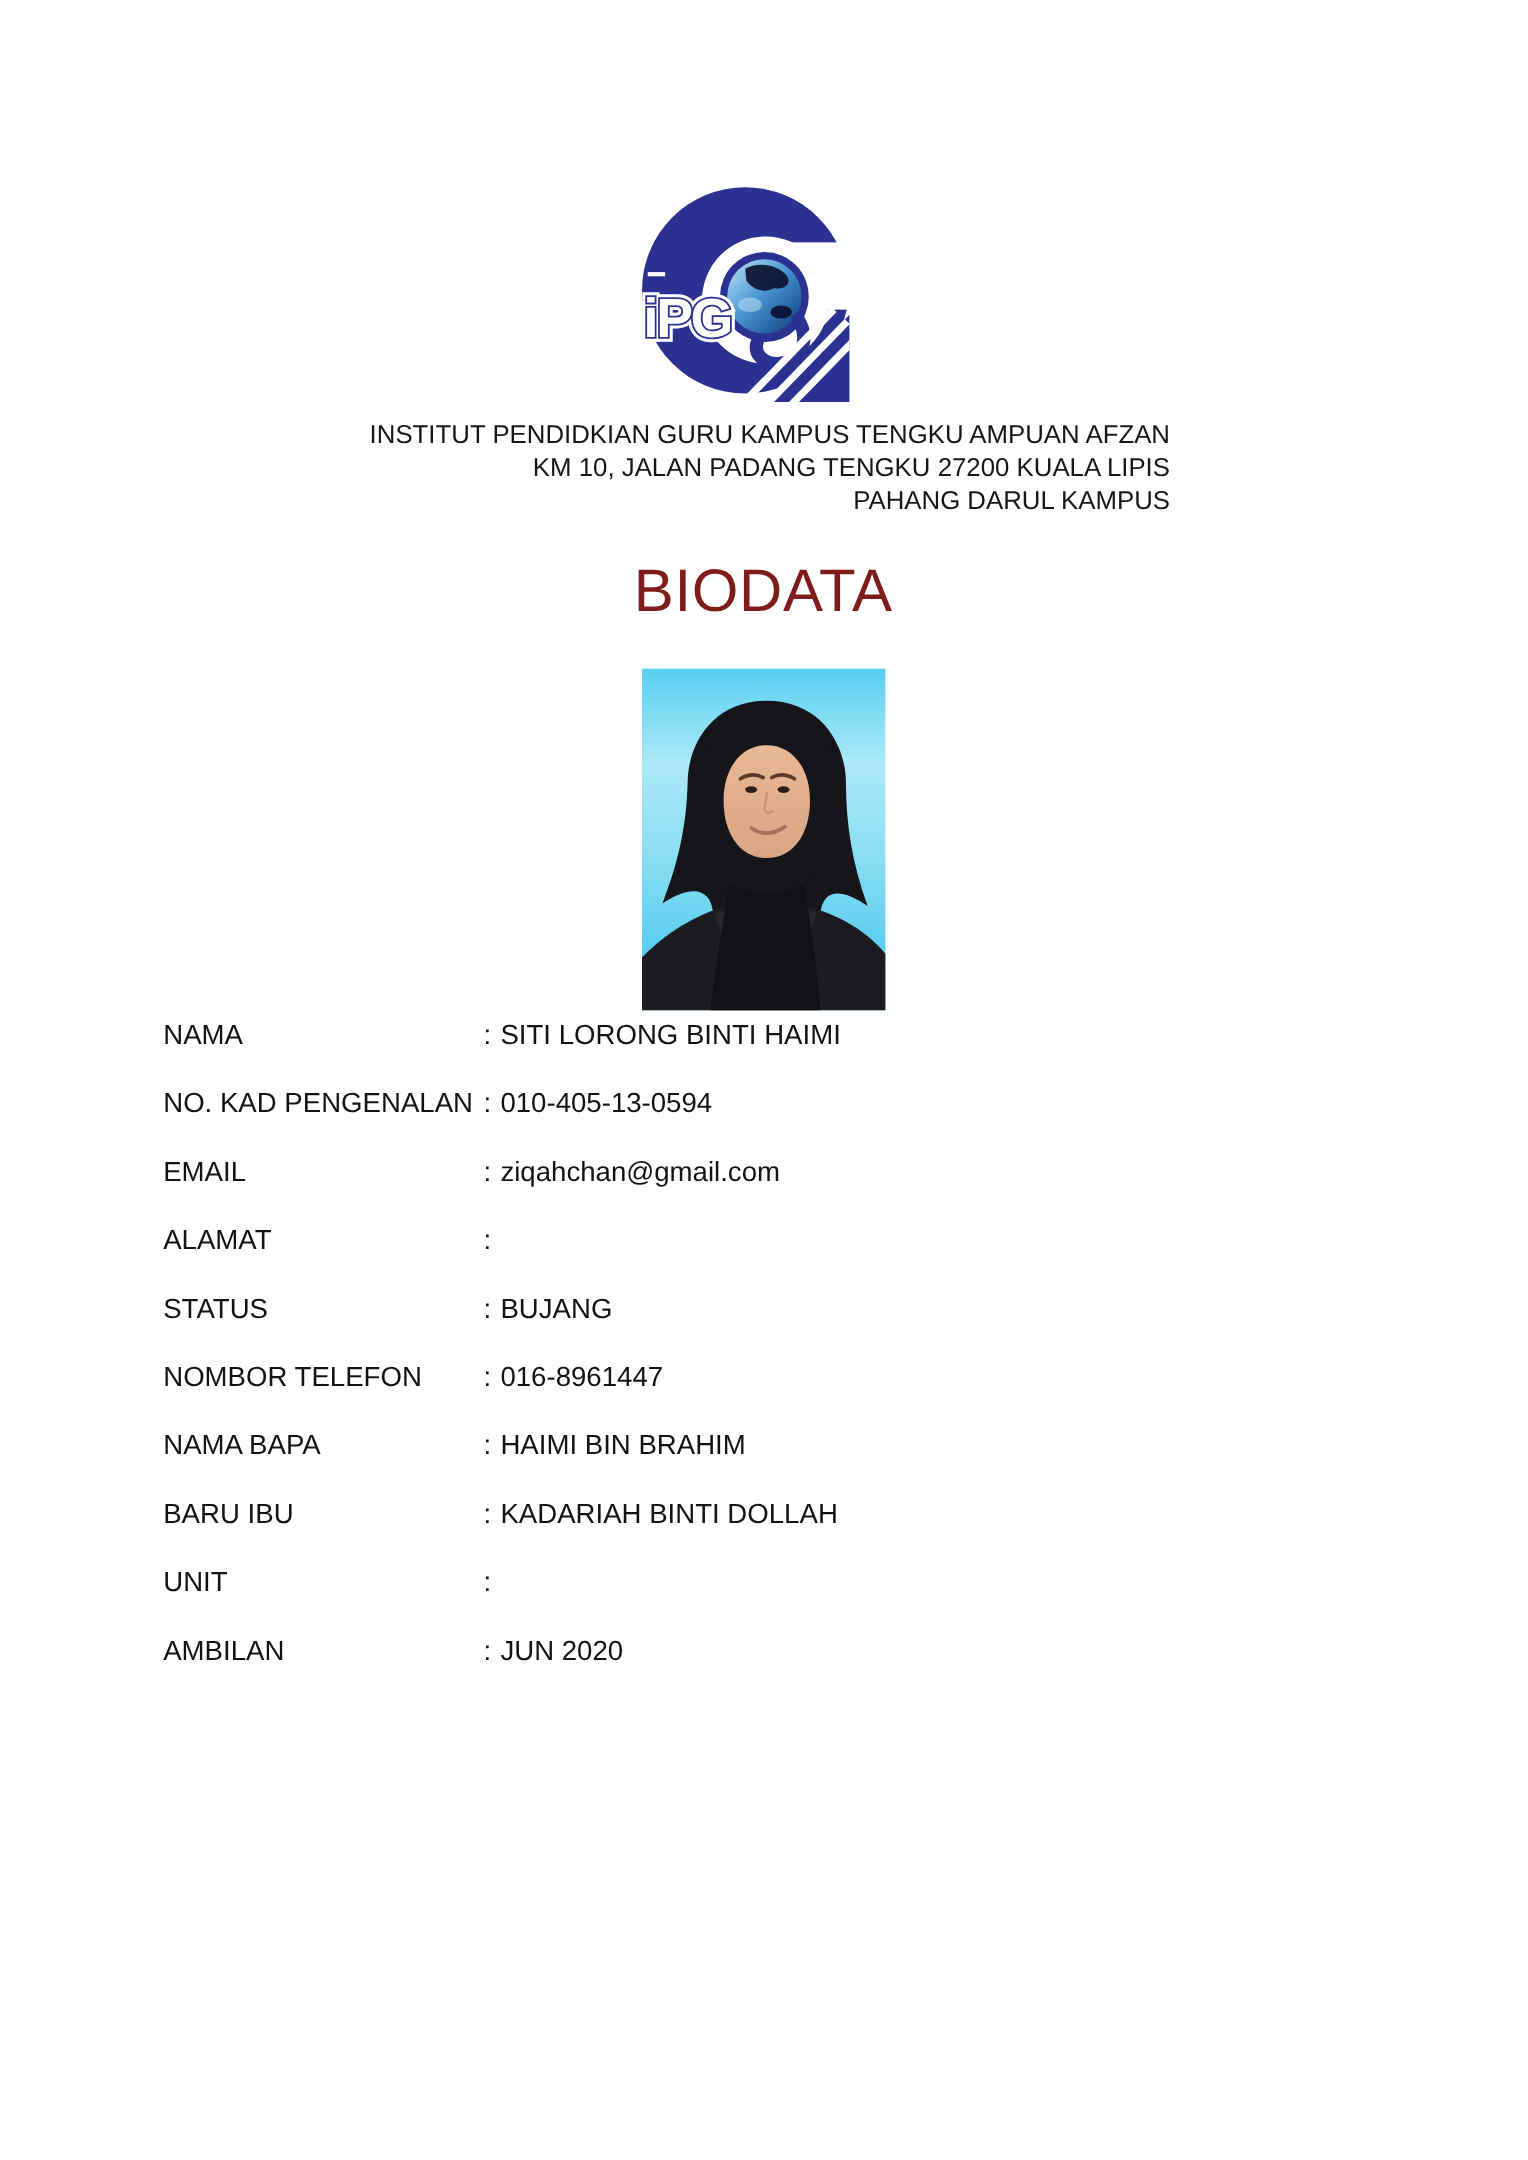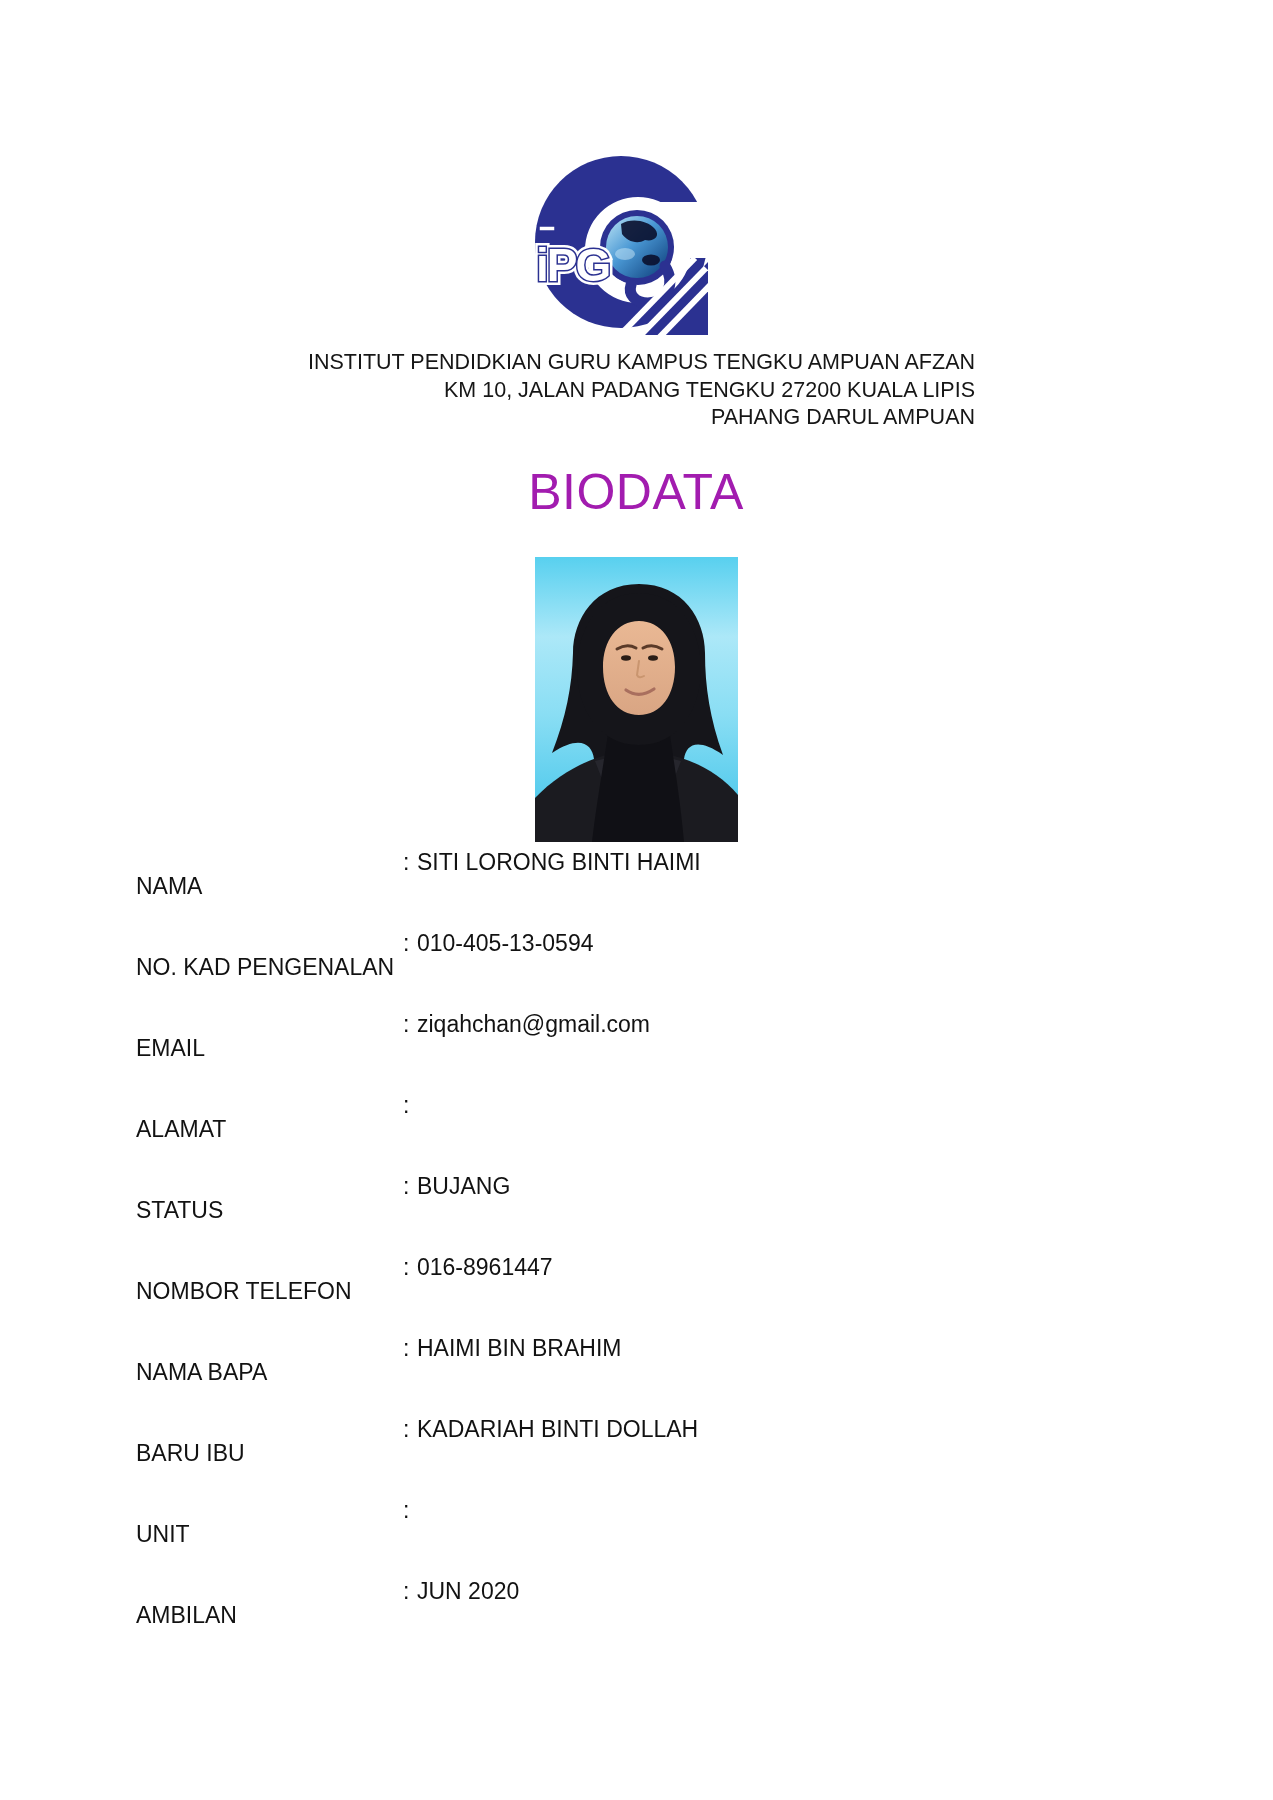--- a/index.html
+++ b/index.html
@@ -22,39 +22,39 @@
     position: absolute; left: 135px; top: 349px;
     width: 840px; text-align: right;
     font-size: 21.5px; line-height: 27.5px;
     color: #161616; white-space: nowrap;
   }
 
   .doc-title {
     position: absolute; left: 136px; top: 462px;
     width: 1000px; text-align: center;
     font-size: 50px; line-height: 60px;
-    color: #a21caf; letter-spacing: 0.5px;
+    color: #7f1d1d; letter-spacing: 0.5px;
   }
 
   .photo-wrap {
     position: absolute; left: 535px; top: 557px;
     width: 203px; height: 285px;
   }
 
   .fields {
     position: absolute; left: 136px; top: 848px;
     width: 1010px;
   }
   .field-row {
     display: flex; align-items: flex-start;
     font-size: 23px; line-height: 29px;
     margin-bottom: 28px;
     color: #121212;
   }
-  .field-label { flex: 0 0 267px; margin-top: 24px; }
+  .field-label { flex: 0 0 267px; }
   .field-colon { flex: 0 0 14px; }
   .field-value { white-space: pre-line; max-width: 545px; }
 </style>
 </head>
 <body>
 
 <div class="page">
 
   <div class="logo-wrap">
     <svg width="173" height="185" viewBox="0 0 173 185">
@@ -91,21 +91,21 @@
       <text x="1" y="131" font-family="Liberation Sans, sans-serif" font-size="46" font-weight="bold" letter-spacing="-2" fill="#ffffff" stroke="#ffffff" stroke-width="8" paint-order="stroke">iPG</text>
       <text x="1" y="131" font-family="Liberation Sans, sans-serif" font-size="46" font-weight="bold" letter-spacing="-2" fill="#ffffff" stroke="#2b3191" stroke-width="3" paint-order="stroke">iPG</text>
 
       <rect x="4" y="76" width="16" height="5" fill="#ffffff" stroke="#2b3191" stroke-width="1.5"></rect>
     </svg>
   </div>
 
   <div class="inst-block">
     <div>INSTITUT PENDIDKIAN GURU KAMPUS TENGKU AMPUAN AFZAN</div>
     <div>KM 10, JALAN PADANG TENGKU 27200 KUALA LIPIS</div>
-    <div>PAHANG DARUL AMPUAN</div>
+    <div>PAHANG DARUL KAMPUS</div>
   </div>
 
   <div class="doc-title">BIODATA</div>
 
   <div class="photo-wrap">
     <svg width="203" height="285" viewBox="0 0 203 285">
       <defs>
         <linearGradient id="photoBg" x1="0" y1="0" x2="0" y2="1">
           <stop offset="0" stop-color="#58d0ef"></stop>
           <stop offset="0.28" stop-color="#ace8f8"></stop>

